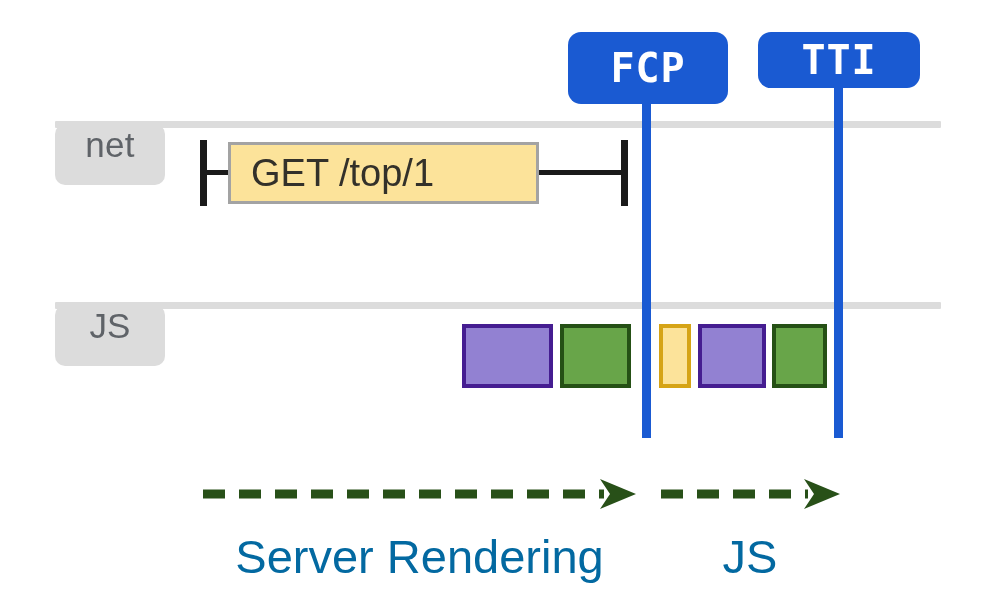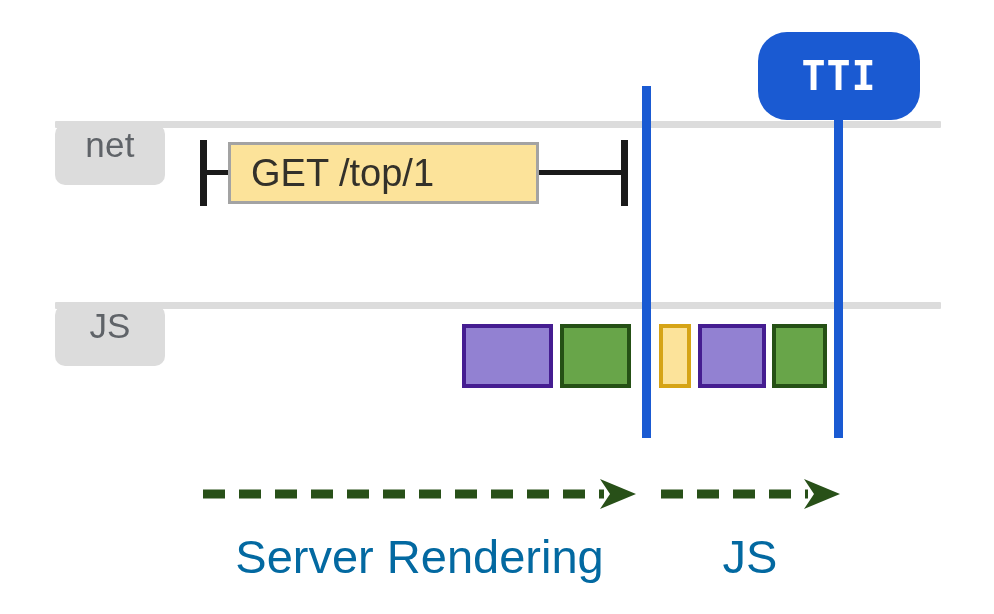--- a/index.html
+++ b/index.html
@@ -113,23 +113,24 @@
 
 <div id="stage">
 
   <div class="lane-line" style="left:55px; top:121px; width:886px;"></div>
   <div class="lane-line" style="left:55px; top:302px; width:886px;"></div>
 
   <div class="lane-badge" style="left:55px; top:124px; width:110px; height:61px;">net</div>
   <div class="lane-badge" style="left:55px; top:305px; width:110px; height:61px;">JS</div>
 
   <div class="marker-line" style="left:642px; top:86px; height:352px;"></div>
+  <div class="marker-badge" style="left:568px; top:32px; width:160px; height:72px;">FCP</div>
 
   <div class="marker-line" style="left:834px; top:86px; height:352px;"></div>
-  <div class="marker-badge" style="left:758px; top:32px; width:162px; height:88px;border-radius:29px;">TTI</div>
+  <div class="marker-badge" style="left:758px; top:32px; width:162px; height:56px;">TTI</div>
 
   <div class="whisker-stem" style="left:200px; top:170px; width:40px;"></div>
   <div class="whisker-stem" style="left:530px; top:170px; width:98px;"></div>
   <div class="whisker-cap" style="left:200px; top:140px; height:66px;"></div>
   <div class="whisker-cap" style="left:621px; top:140px; height:66px;"></div>
   <div class="req-box" style="left:228px; top:142px; width:311px; height:62px;">
     <span>GET /top/1</span>
   </div>
 
   <div class="task purple" style="left:462px; top:324px; width:91px; height:64px;"></div>

